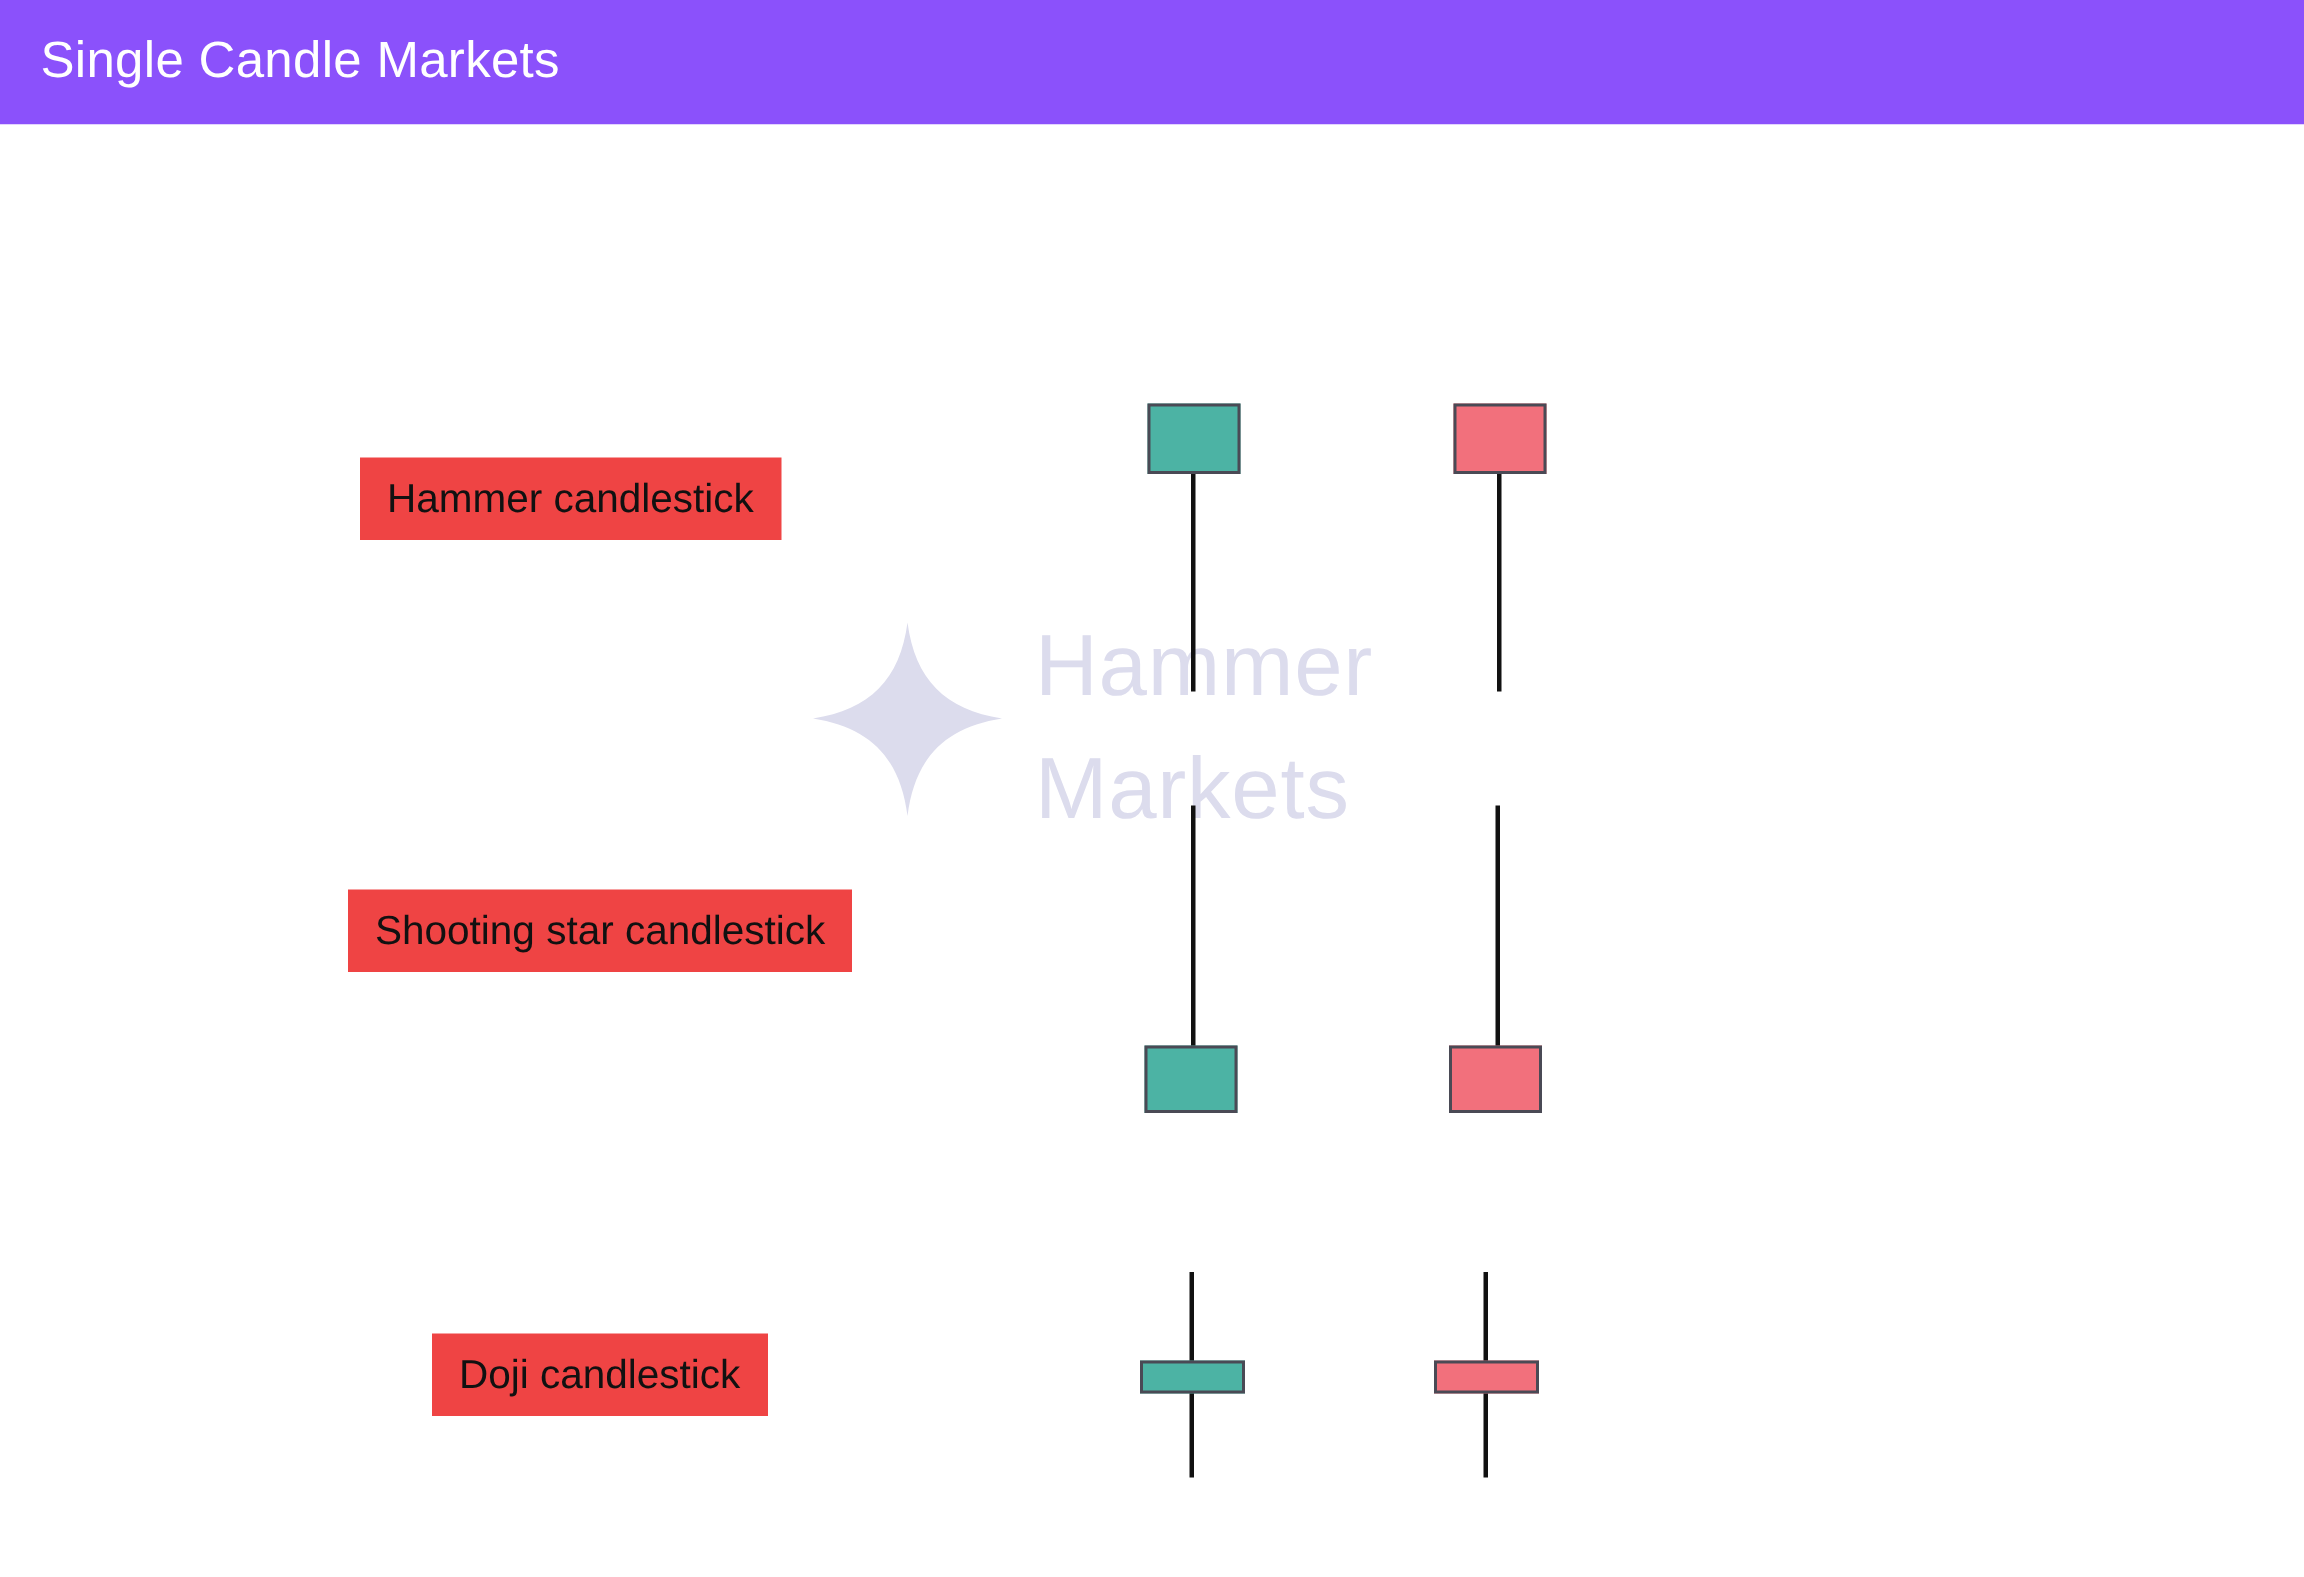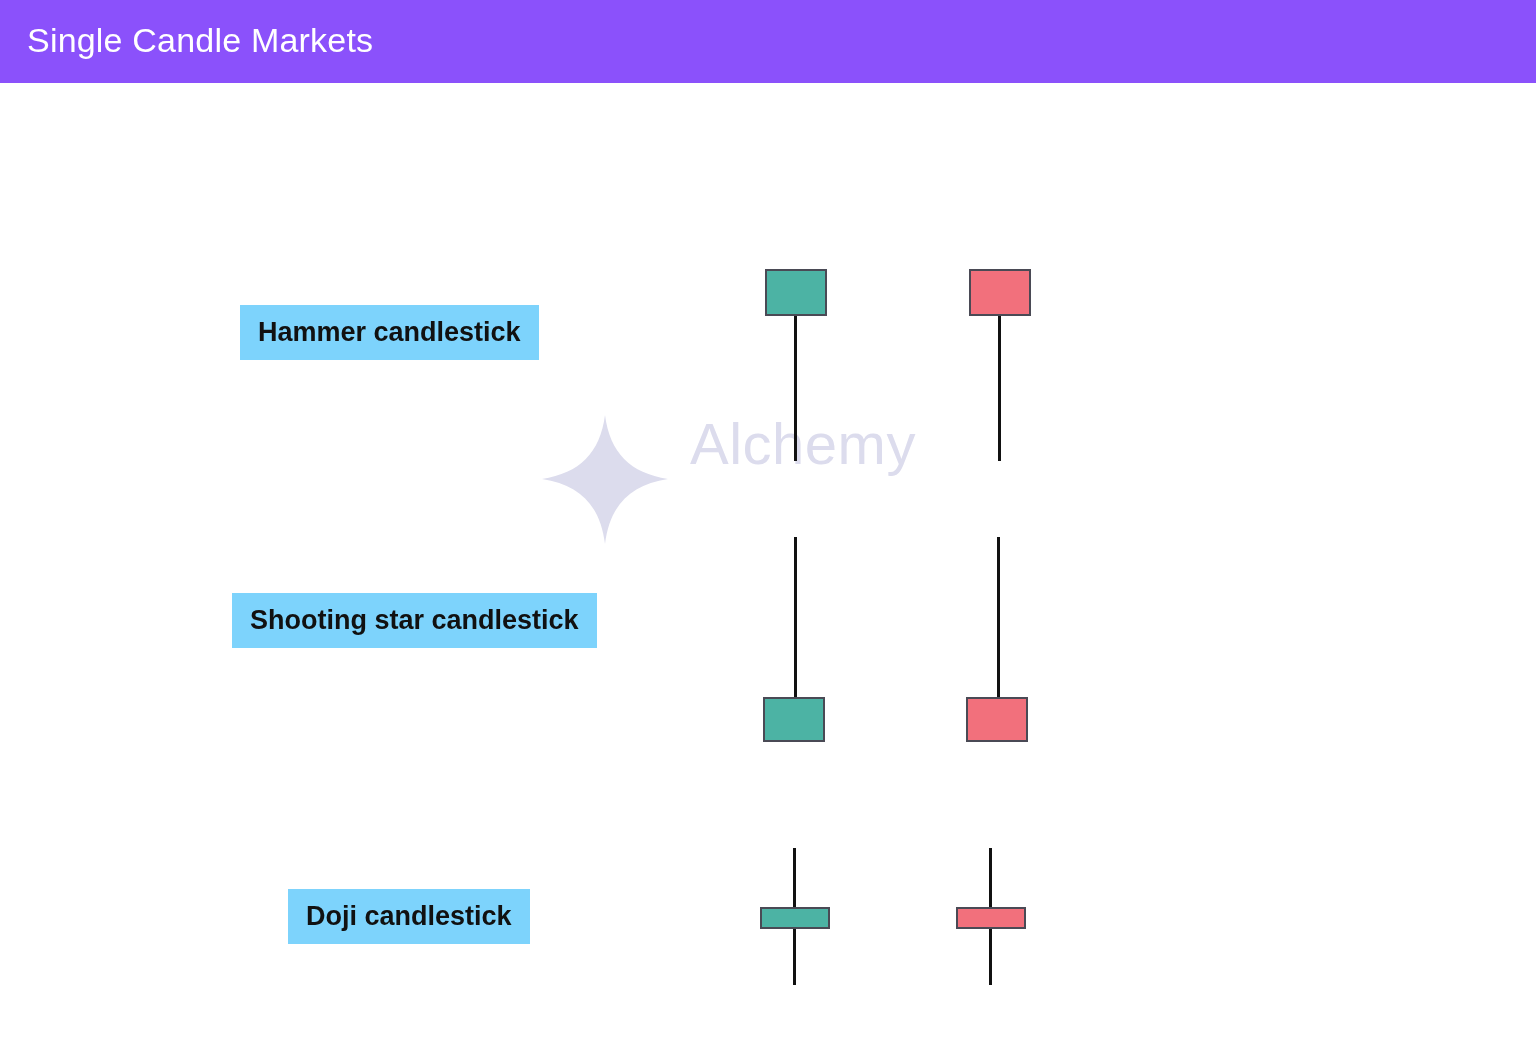--- a/index.html
+++ b/index.html
@@ -72,23 +72,23 @@
     font-size: 58px;
     line-height: 82px;
     font-weight: 400;
     letter-spacing: 0.5px;
     white-space: nowrap;
   }
 
   
   .pattern-label {
     position: absolute;
-    background: #7dd3fc;
+    background: #ef4444;
     color: #111111;
-    font-weight: bold;
+    font-weight: normal;
     font-size: 27px;
     line-height: 30px;
     padding: 12px 18px 13px 18px;
     box-sizing: border-box;
     white-space: nowrap;
   }
   #label-hammer      { left: 240px; top: 222px; }
   #label-shooting    { left: 232px; top: 510px; }
   #label-doji        { left: 288px; top: 806px; }
 
@@ -143,21 +143,22 @@
 
 <div id="diagram-canvas">
 
   <div id="watermark">
     <div id="watermark-logo">
       <svg width="130" height="135" viewBox="0 0 130 135" xmlns="http://www.w3.org/2000/svg">
         <path d="M65 2 C70 40 90 60 128 66 C90 72 70 92 65 131 C60 92 40 72 2 66 C40 60 60 40 65 2 Z" fill="#dcdced"></path>
       </svg>
     </div>
     <div id="watermark-text">
-      <div>Alchemy</div>
+      <div>Hammer</div>
+      <div>Markets</div>
     </div>
   </div>
 
   <div id="label-hammer" class="pattern-label">Hammer candlestick</div>
 
   <div id="label-doji" class="pattern-label">Doji candlestick</div>
 
   <div id="label-shooting" class="pattern-label">Shooting star candlestick</div>
 
   <div id="candle-hammer-bullish" class="candle">

